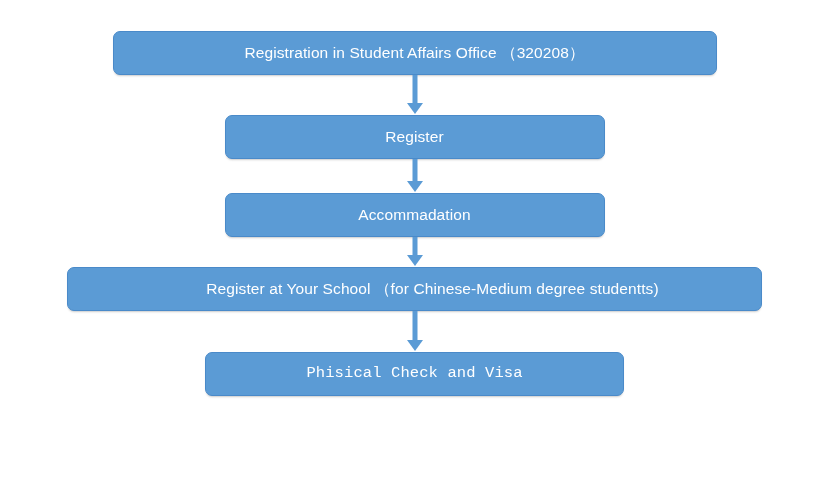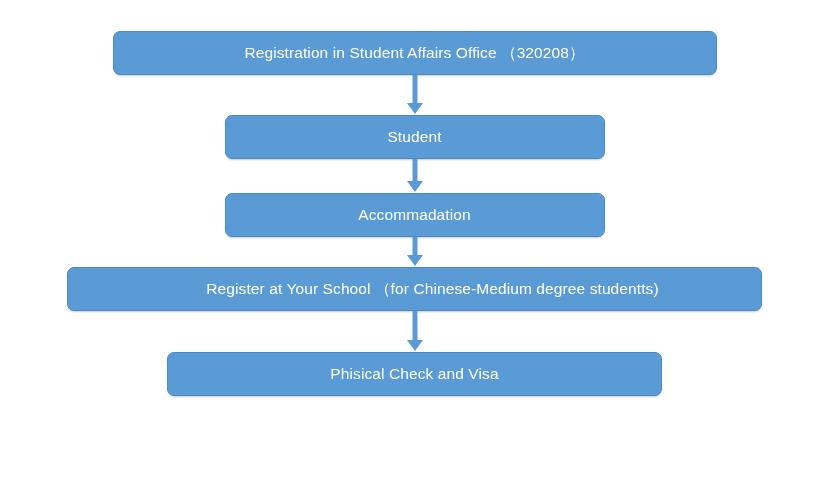--- a/index.html
+++ b/index.html
@@ -54,21 +54,21 @@
   .row-2 { top: 115px; }
   .row-2 .flow-box { width: 380px; }
 
   .row-3 { top: 193px; }
   .row-3 .flow-box { width: 380px; }
 
   .row-4 { top: 267px; }
   .row-4 .flow-box { width: 695px; padding-left: 36px; }
 
   .row-5 { top: 352px; }
-  .row-5 .flow-box { width: 495px; }
+  .row-5 .flow-box { width: 419px; font-family: Liberation Mono, monospace; }
 
   
   .arrow {
     position: absolute;
     left: 0;
     width: 829px;
     display: flex;
     justify-content: center;
   }
   .arrow .glyph {
@@ -124,21 +124,21 @@
   </div>
 
   <div class="arrow arrow-1">
     <div class="glyph">
       <div class="shaft"></div>
       <div class="head"></div>
     </div>
   </div>
 
   <div class="flow-row row-2">
-    <div class="flow-box">Student</div>
+    <div class="flow-box">Register</div>
   </div>
 
   <div class="arrow arrow-2">
     <div class="glyph">
       <div class="shaft"></div>
       <div class="head"></div>
     </div>
   </div>
 
   <div class="flow-row row-3">

